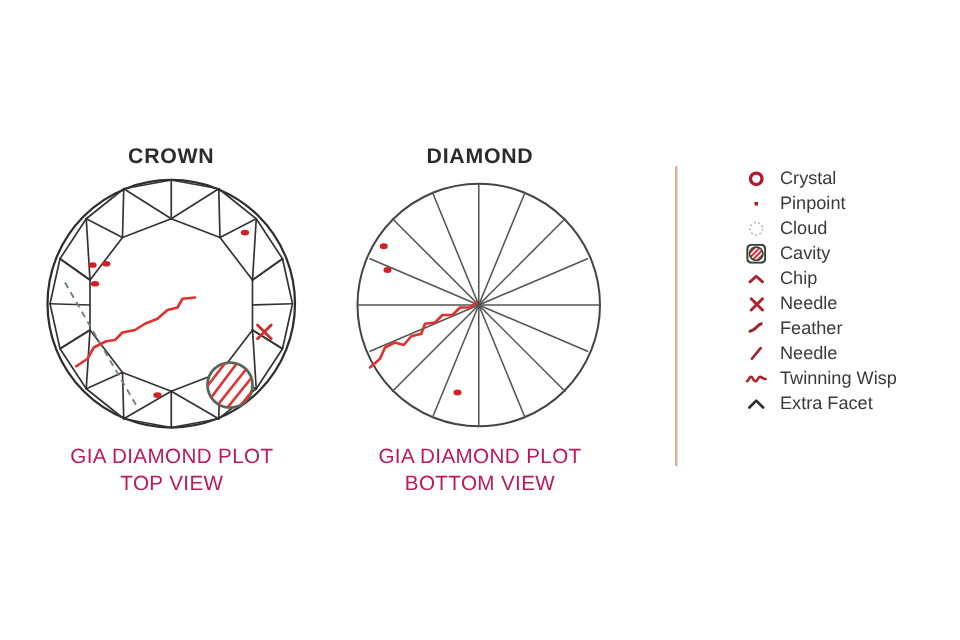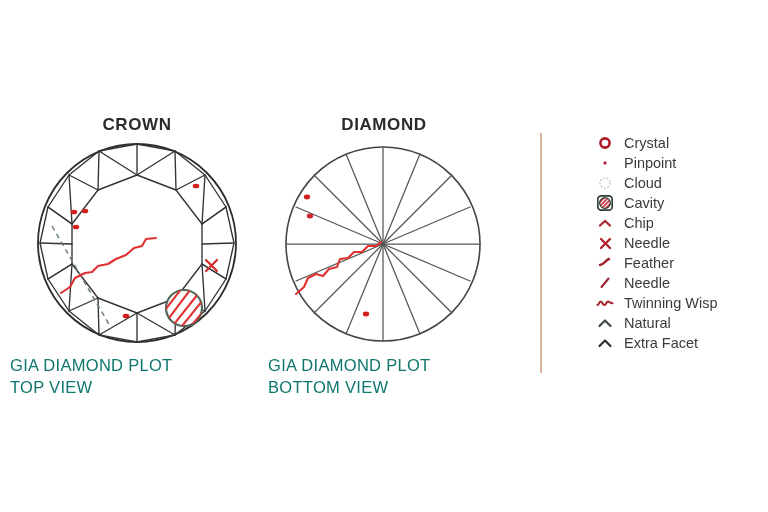--- a/index.html
+++ b/index.html
@@ -20,22 +20,22 @@
     color:#2b2b2b;
     text-align:center;
     white-space:nowrap;
   }
   #crown-title{left:0;top:115px;width:274px;}
   #pavilion-title{left:274px;top:115px;width:220px;}
 
   .plot-caption{
     position:absolute;
     font-size:16.5px;
-    color:#0f766e;
-    text-align:left;
+    color:#be185d;
+    text-align:center;
     line-height:1.32;
     letter-spacing:0.3px;
     white-space:pre-line;
   }
   #crown-caption{left:10px;top:355px;width:255px;}
   #pavilion-caption{left:268px;top:355px;width:232px;}
 
   svg{display:block;}
   .diagram{position:absolute;}
   #crown-diagram{left:30px;top:138px;}
@@ -298,28 +298,20 @@
 
     <div class="legend-row">
       <span class="legend-icon">
         <svg width="18" height="14" viewBox="0 0 18 14">
             <path d="M1.5,9 C3,9 3,5.5 4.8,5.5 C6.6,5.5 6.4,9 8.4,9 C10.4,9 10.2,5.5 12,5.5 C13.6,5.5 14.4,7.2 16.5,7.2" fill="none" stroke="#a8242e" stroke-width="2.1" stroke-linecap="round"></path>
           </svg>
       </span>
       <span class="legend-label">Twinning Wisp</span>
     </div>
 
-    <div class="legend-row">
-      <span class="legend-icon">
-        <svg width="16" height="14" viewBox="0 0 16 14">
-            <path d="M2.5,10 L8,4.5 L13.5,10" fill="none" stroke="#3d4a42" stroke-width="2.2" stroke-linecap="round" stroke-linejoin="round"></path>
-          </svg>
-      </span>
-      <span class="legend-label">Natural</span>
-    </div>
 
 
     <div class="legend-row">
       <span class="legend-icon">
         <svg width="16" height="14" viewBox="0 0 16 14">
             <path d="M2.5,10 L8,4.5 L13.5,10" fill="none" stroke="#2f2f2f" stroke-width="2.2" stroke-linecap="round" stroke-linejoin="round"></path>
           </svg>
       </span>
       <span class="legend-label">Extra Facet</span>
     </div>

